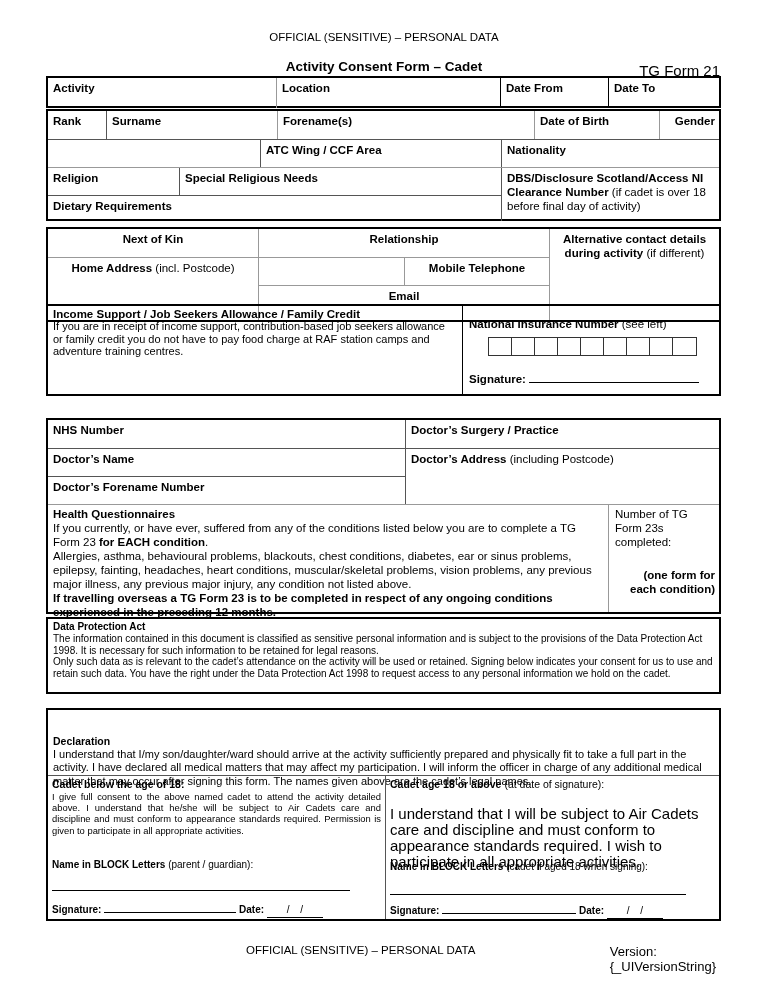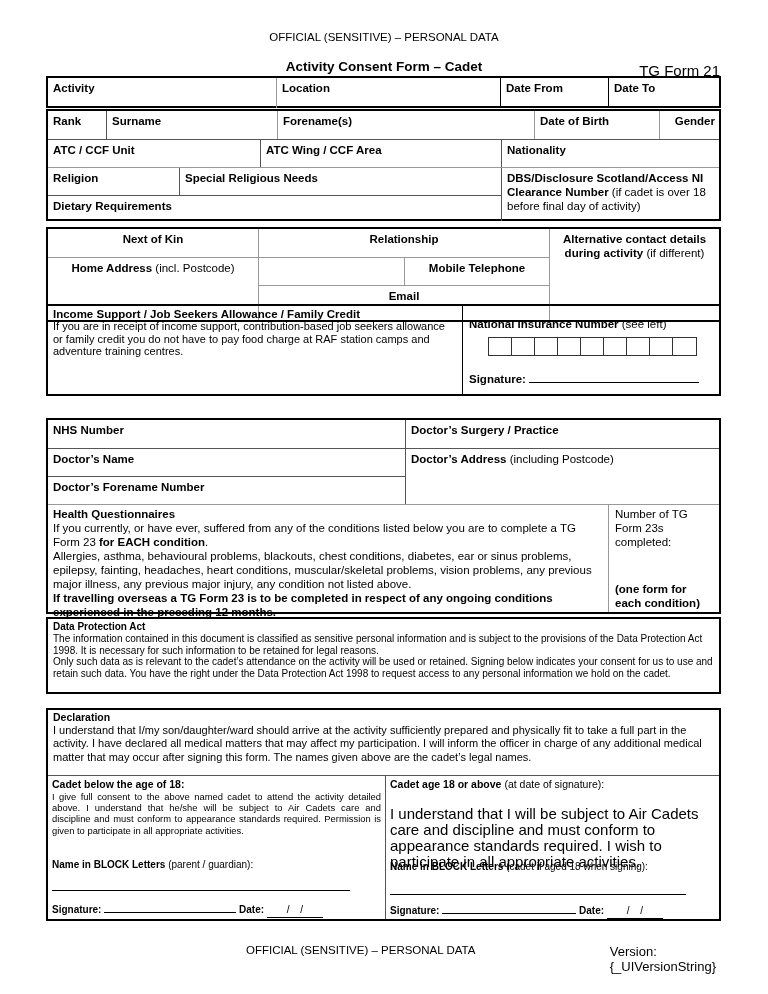--- a/index.html
+++ b/index.html
@@ -34,21 +34,21 @@
   .vl { position: absolute; width: 1px; background: #555; }
   .hl { position: absolute; height: 1px; background: #555; }
 
   
   .income-text { font-size: 11px; line-height: 12.4px; }
   .ni-grid { position: absolute; display: flex; border: 1px solid #333; }
   .ni-cell { width: 23px; height: 17px; border-right: 1px solid #333; }
   .ni-cell:last-child { border-right: none; }
 
   .small { font-size: 10px; line-height: 11.8px; }
-  .decl { font-size: 11px; line-height: 13.2px; }
+  .decl { font-size: 11px; line-height: 13.2px; margin-top: 24px; }
   .consent { font-size: 9.4px; line-height: 11.2px; text-align: justify; }
   .consent-r { font-size: 15px; line-height: 16px; margin-top: 15px; }
   .sigline { display: inline-block; border-bottom: 1px solid #000; }
   .footer-official { top: 944px; left: 246px; font-size: 11.5px; }
   .footer-version { top: 944px; right: 52px; font-size: 13px; text-align: left; line-height: 15px; }
 </style>
 </head>
 <body>
 
 <div class="abs hdr-official">OFFICIAL (SENSITIVE) – PERSONAL DATA</div>
@@ -71,21 +71,20 @@
   <div class="vl" style="left:58px; top:0; height:28px;"></div>
   <div class="cell b" style="left:59px; top:0; width:170px; height:28px;"><span>Surname</span></div>
   <div class="vl" style="left:229px; top:0; height:28px; background:#999;"></div>
   <div class="cell b" style="left:230px; top:0; width:256px; height:28px;"><span>Forename(s)</span></div>
   <div class="vl" style="left:486px; top:0; height:28px; background:#999;"></div>
   <div class="cell b" style="left:487px; top:0; width:124px; height:28px;"><span>Date of Birth</span></div>
   <div class="vl" style="left:611px; top:0; height:28px; background:#999;"></div>
   <div class="cell b" style="left:612px; top:0; width:60px; height:28px; text-align:right;"><span>Gender</span></div>
   <div class="hl" style="left:0; top:28px; width:671px;"></div>
 
-  <div class="cell b" style="left:0; top:29px; width:212px; height:27px;"><span>ATC / CCF Unit</span></div>
   <div class="vl" style="left:212px; top:29px; height:27px;"></div>
   <div class="cell b" style="left:213px; top:29px; width:240px; height:27px;"><span>ATC Wing / CCF Area</span></div>
   <div class="vl" style="left:453px; top:29px; height:81px;"></div>
   <div class="cell b" style="left:454px; top:29px; width:217px; height:27px;"><span>Nationality</span></div>
   <div class="hl" style="left:0; top:56px; width:671px; background:#999;"></div>
 
   <div class="cell b" style="left:0; top:57px; width:131px; height:27px;"><span>Religion</span></div>
   <div class="vl" style="left:131px; top:57px; height:27px;"></div>
   <div class="cell b" style="left:132px; top:57px; width:321px; height:27px;"><span>Special Religious Needs</span></div>
   <div class="hl" style="left:0; top:84px; width:453px;"></div>
@@ -154,21 +153,21 @@
 
   <div class="cell" style="left:0; top:85px; width:560px; height:107px; padding:2px 5px;">
     <div class="b">Health Questionnaires</div>
     <div><span>If you currently, or have ever, suffered from any of the conditions listed below you are to complete a TG Form 23 </span><span class="b">for EACH condition</span><span>.</span></div>
     <div>Allergies, asthma, behavioural problems, blackouts, chest conditions, diabetes, ear or sinus problems, epilepsy, fainting, headaches, heart conditions, muscular/skeletal problems, vision problems, any previous major illness, any previous major injury, any condition not listed above.</div>
     <div class="b">If travelling overseas a TG Form 23 is to be completed in respect of any ongoing conditions experienced in the preceding 12 months.</div>
   </div>
   <div class="vl" style="left:560px; top:85px; height:107px; background:#999;"></div>
   <div class="cell" style="left:561px; top:85px; width:110px; height:107px; padding:2px 6px;">
     <div style="width:80px;">Number of TG Form 23s completed:</div>
-    <div class="b" style="position:absolute; bottom:2px; left:6px; width:100px;">(one form for each condition)</div>
+    <div class="b" style="position:absolute; bottom:16px; left:6px; width:100px;text-align:right;">(one form for each condition)</div>
   </div>
 </div>
 
 <div class="box" style="left:46px; top:617px; width:675px; height:77px;">
   <div class="cell small" style="left:0; top:0; width:671px; padding:2px 5px;">
     <div class="b">Data Protection Act</div>
     <div>The information contained in this document is classified as sensitive personal information and is subject to the provisions of the Data Protection Act 1998. It is necessary for such information to be retained for legal reasons.</div>
     <div>Only such data as is relevant to the cadet’s attendance on the activity will be used or retained. Signing below indicates your consent for us to use and retain such data. You have the right under the Data Protection Act 1998 to request access to any personal information we hold on the cadet.</div>
   </div>
 </div>

